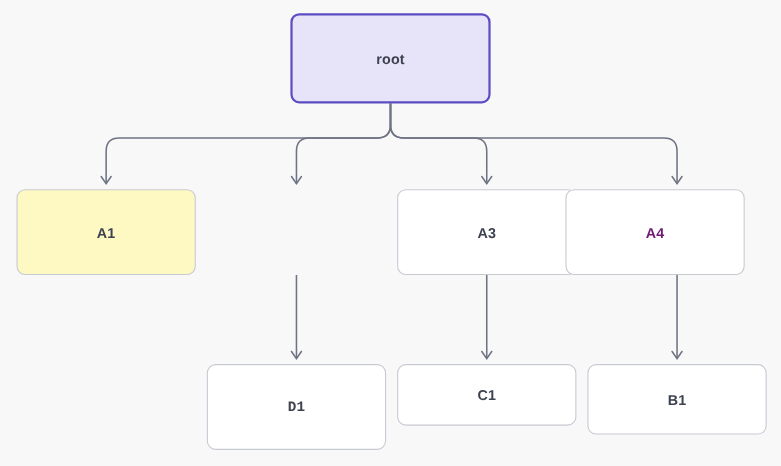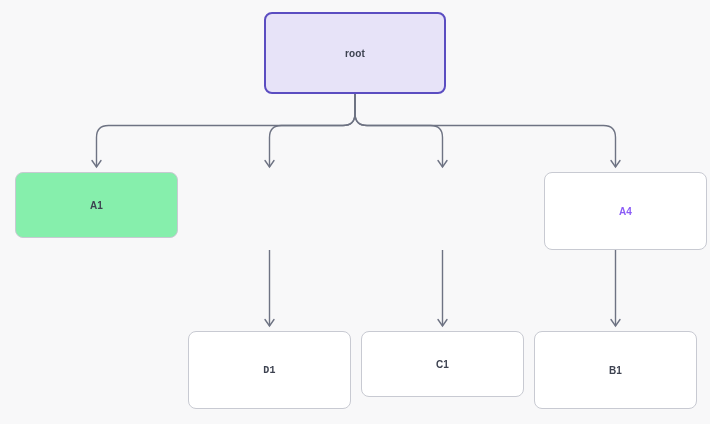--- a/index.html
+++ b/index.html
@@ -24,21 +24,21 @@
     width: 100%;
     height: 100%;
   }
   .tree-node {
     position: absolute;
     box-sizing: border-box;
     display: flex;
     align-items: center;
     justify-content: center;
     border-radius: 8px;
-    font-size: 10px;
+    font-size: 13px;
     font-weight: 600;
     letter-spacing: 0.2px;
     cursor: pointer;
     user-select: none;
   }
   .tree-node .node-label {
     pointer-events: none;
   }
 </style>
 </head>
@@ -58,29 +58,32 @@
       <polyline points="265,319.5 269.5,326 274,319.5" fill="none" stroke="#6e7383" stroke-width="1.4" stroke-linecap="round"></polyline>
       <path d="M 442.5 250 L 442.5 326" fill="none" stroke="#6e7383" stroke-width="1.4"></path>
       <polyline points="438,319.5 442.5,326 447,319.5" fill="none" stroke="#6e7383" stroke-width="1.4" stroke-linecap="round"></polyline>
       <path d="M 615.5 250 L 615.5 326" fill="none" stroke="#6e7383" stroke-width="1.4"></path>
       <polyline points="611,319.5 615.5,326 620,319.5" fill="none" stroke="#6e7383" stroke-width="1.4" stroke-linecap="round"></polyline>
     </svg>
   <div class="nodes-layer">
       <div class="tree-node" style="left: 264px; top: 12px; width: 182px; height: 82px; background: rgb(231, 227, 248); border: 2px solid rgb(91, 77, 193); color: rgb(61, 66, 80);">
         <span class="node-label">root</span>
       </div>
-      <div class="tree-node" style="left: 15px; top: 172px; width: 163px; height: 66px; background: #86efac; border: 1px solid rgb(200, 202, 210); color: rgb(61, 66, 80);">
+      <div class="tree-node" style="left: 15px; top: 172px; width: 163px; height: 78px; background: #fef9c3; border: 1px solid rgb(200, 202, 210); color: rgb(61, 66, 80);">
         <span class="node-label">A1</span>
       </div>
-      <div class="tree-node" style="left: 544px; top: 172px; width: 163px; height: 78px; background: rgb(255, 255, 255); border: 1px solid rgb(200, 202, 210); color: #8b5cf6;">
+      <div class="tree-node" style="left: 361px; top: 172px; width: 163px; height: 78px; background: rgb(255, 255, 255); border: 1px solid rgb(200, 202, 210); color: rgb(61, 66, 80);">
+        <span class="node-label">A3</span>
+      </div>
+      <div class="tree-node" style="left: 514px; top: 172px; width: 163px; height: 78px; background: rgb(255, 255, 255); border: 1px solid rgb(200, 202, 210); color: #701a75;">
         <span class="node-label">A4</span>
       </div>
       <div class="tree-node" style="left: 188px; top: 331px; width: 163px; height: 78px; background: rgb(255, 255, 255); border: 1px solid rgb(200, 202, 210); color: rgb(61, 66, 80); font-family: Liberation Mono, monospace;">
         <span class="node-label">D1</span>
       </div>
-      <div class="tree-node" style="left: 361px; top: 331px; width: 163px; height: 66px; background: rgb(255, 255, 255); border: 1px solid rgb(200, 202, 210); color: rgb(61, 66, 80);">
+      <div class="tree-node" style="left: 361px; top: 331px; width: 163px; height: 56px; background: rgb(255, 255, 255); border: 1px solid rgb(200, 202, 210); color: rgb(61, 66, 80);">
         <span class="node-label">C1</span>
       </div>
-      <div class="tree-node" style="left: 534px; top: 331px; width: 163px; height: 78px; background: rgb(255, 255, 255); border: 1px solid rgb(200, 202, 210); color: rgb(61, 66, 80);">
+      <div class="tree-node" style="left: 534px; top: 331px; width: 163px; height: 64px; background: rgb(255, 255, 255); border: 1px solid rgb(200, 202, 210); color: rgb(61, 66, 80);">
         <span class="node-label">B1</span>
       </div>
     </div>
 </div>
 
 </body></html>

